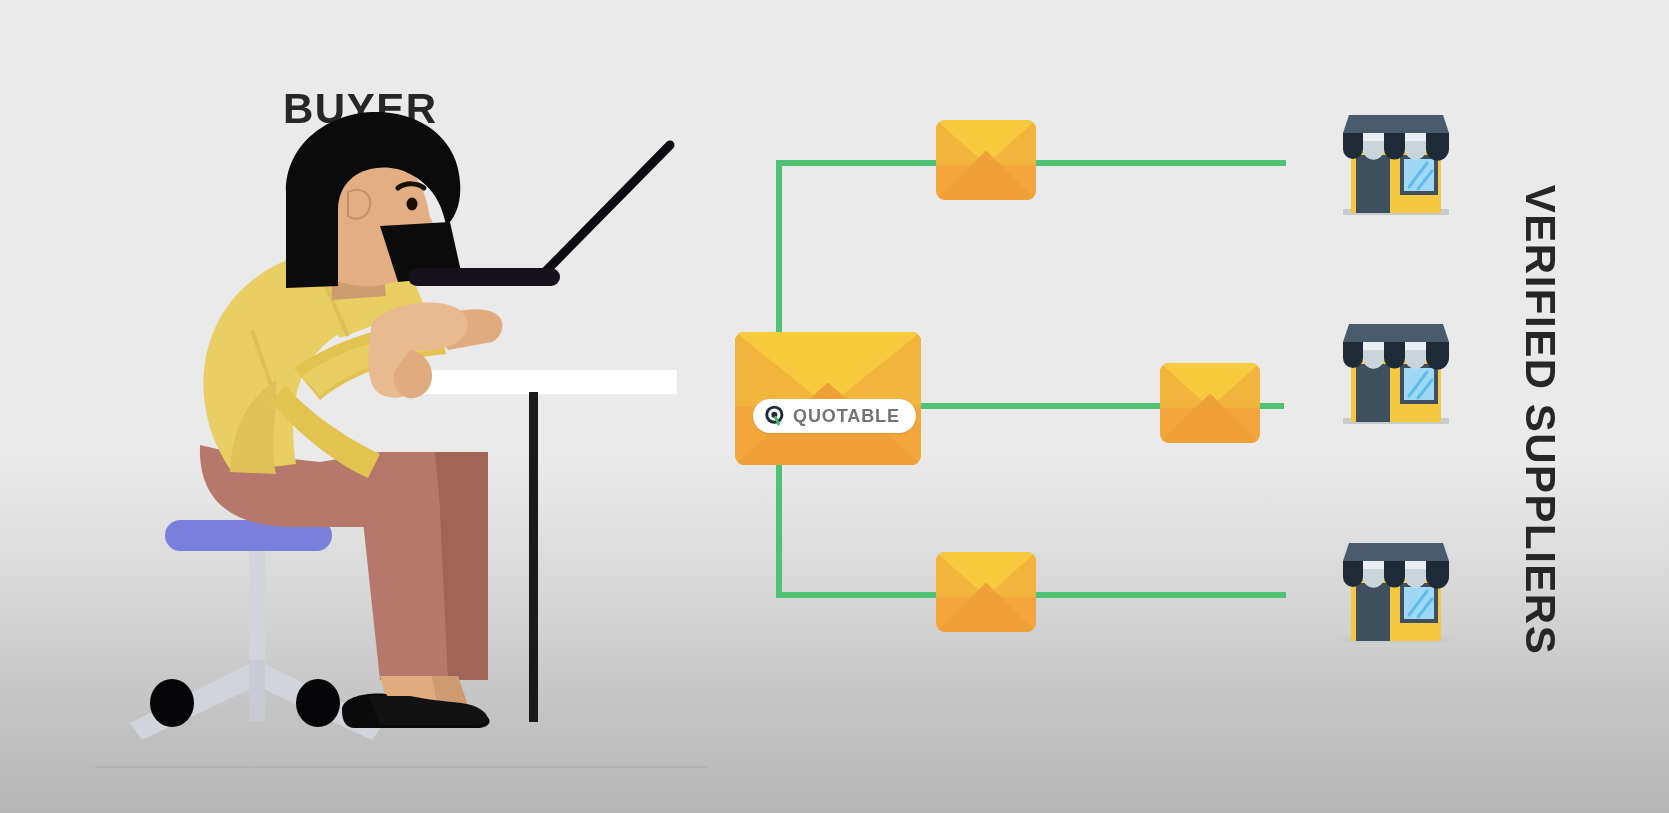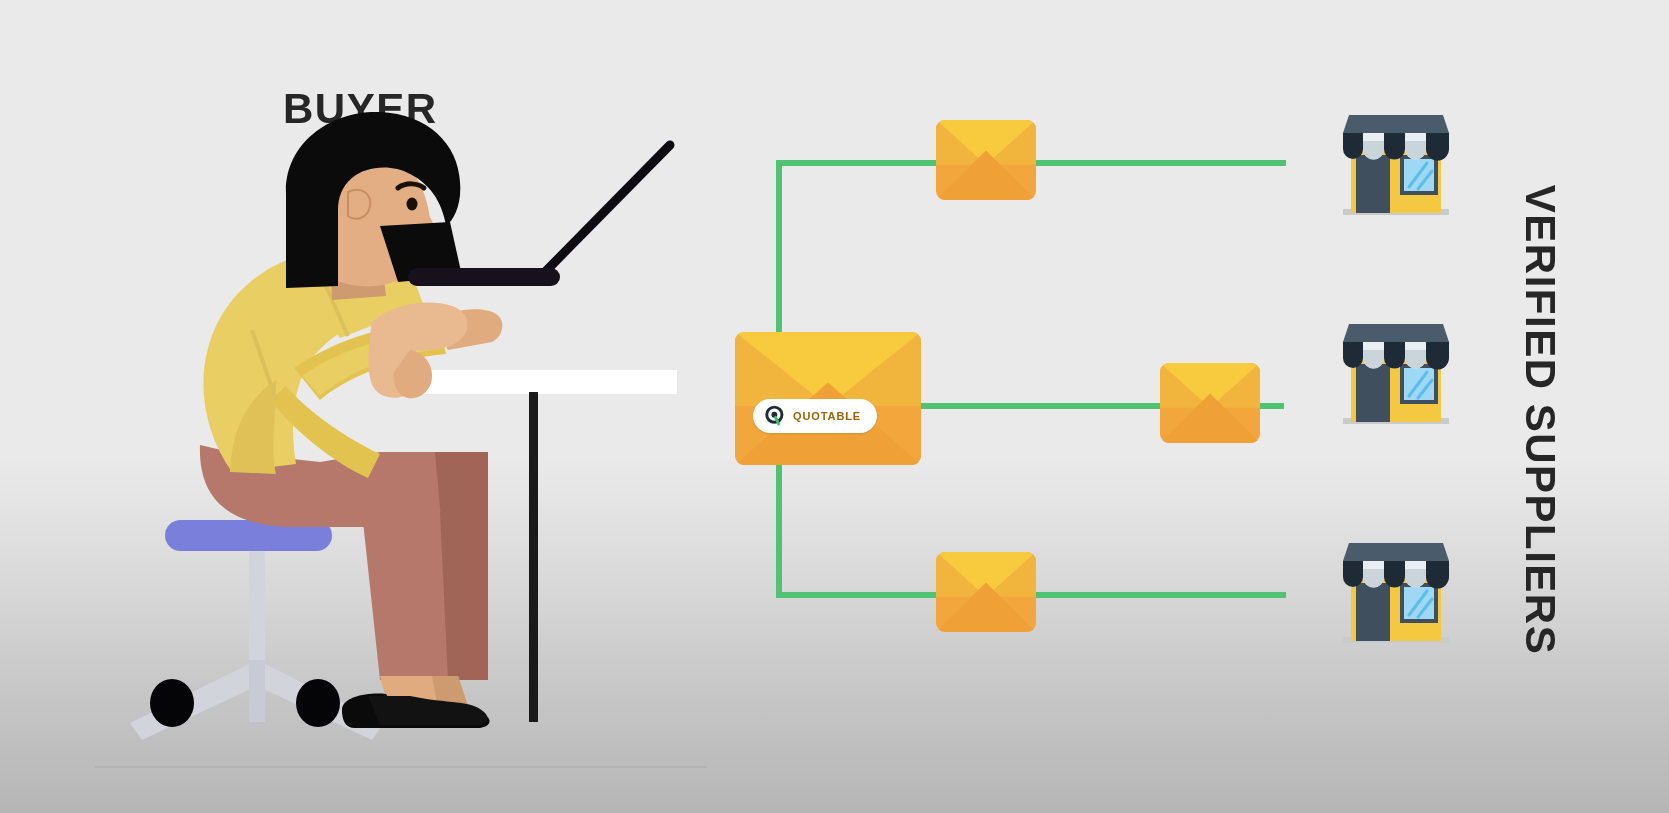--- a/index.html
+++ b/index.html
@@ -84,22 +84,22 @@
   
   #quotable-pill{
     position:absolute;left:18px;bottom:32px;
     height:34px;width:auto;padding:0 16px 0 11px;
     background:#FFFFFF;border-radius:18px;
     display:flex;align-items:center;gap:7px;
     box-shadow:0 1px 2px rgba(0,0,0,.10);
   }
   #quotable-pill .mark{width:22px;height:22px;flex:0 0 22px;}
   #quotable-pill .wordmark{
-    font-size:11px;font-weight:bold;letter-spacing:.9px;
-    color:#a16207;line-height:1;white-space:nowrap;
+    font-size:18px;font-weight:bold;letter-spacing:.9px;
+    color:#737373;line-height:1;white-space:nowrap;
   }
 
   
   .store{position:absolute;width:118px;height:125px;}
 
   
   #scene{position:absolute;left:80px;top:100px;width:640px;height:680px;}
 </style>
 </head>
 <body>

